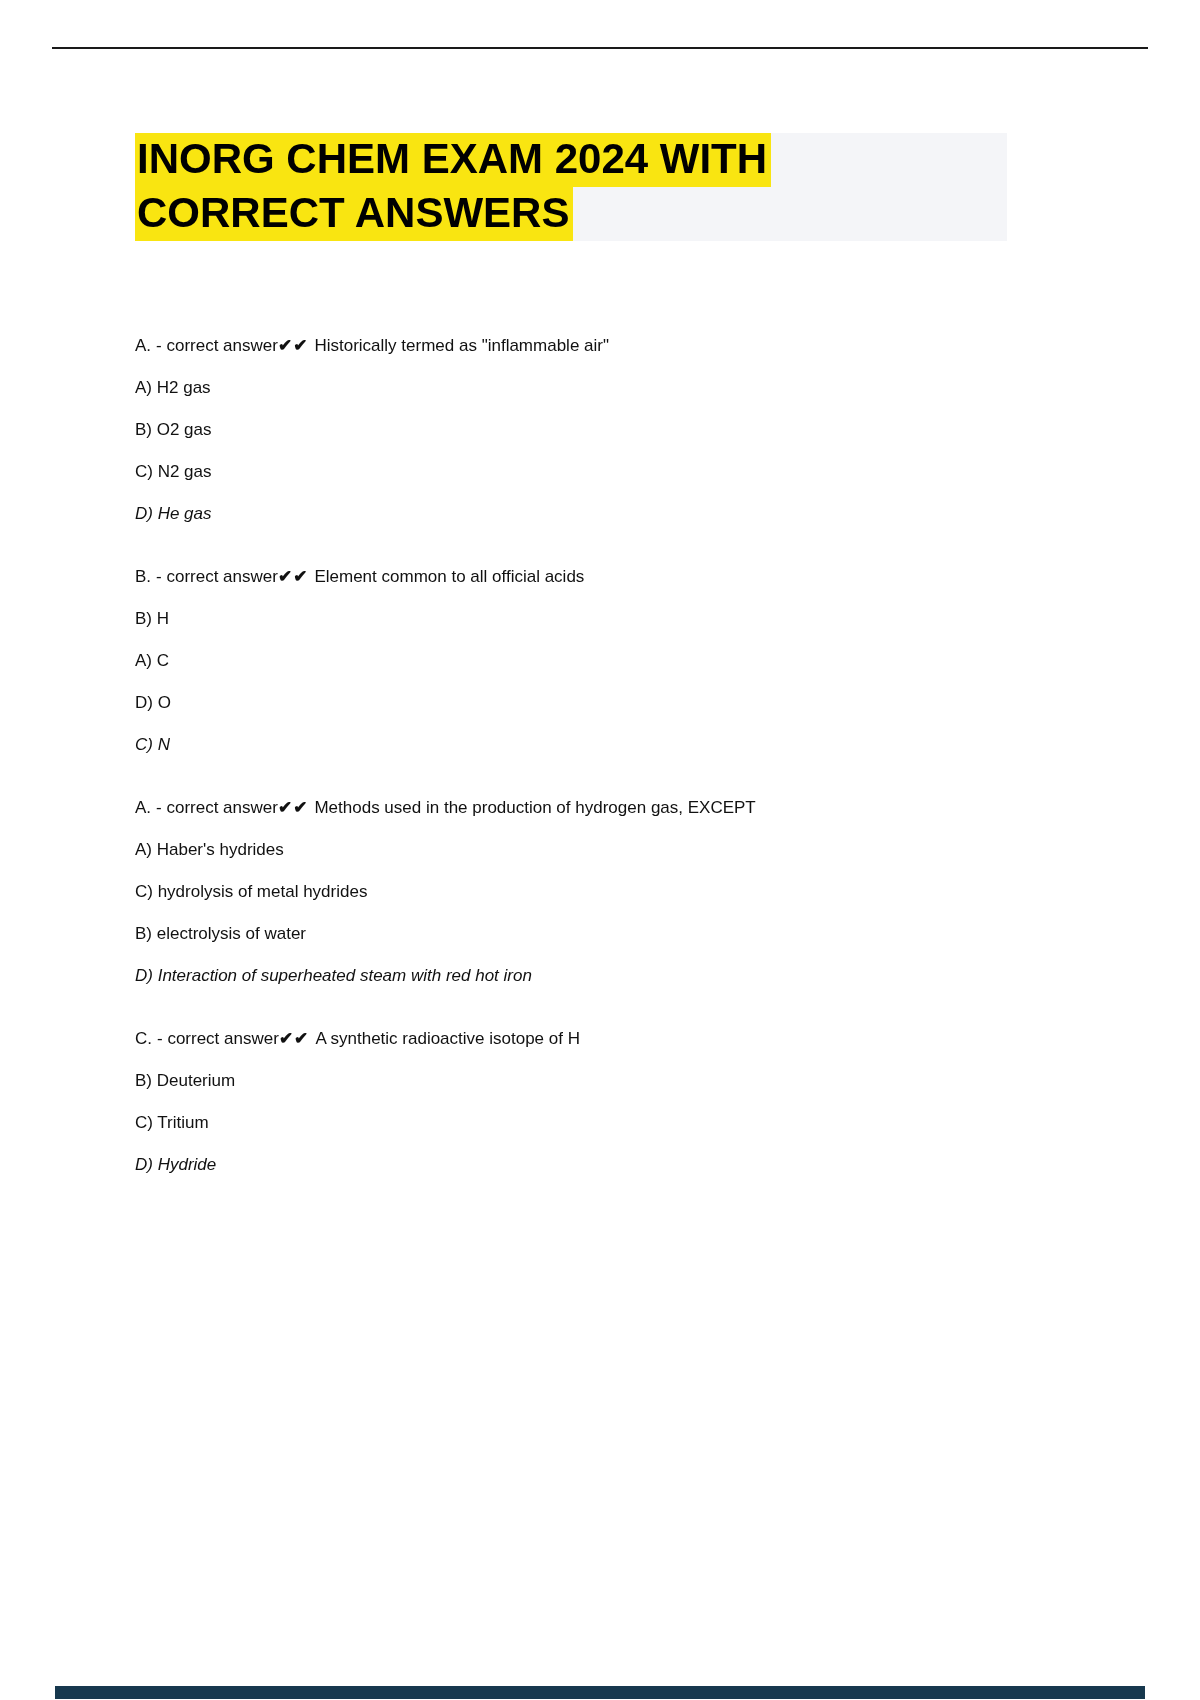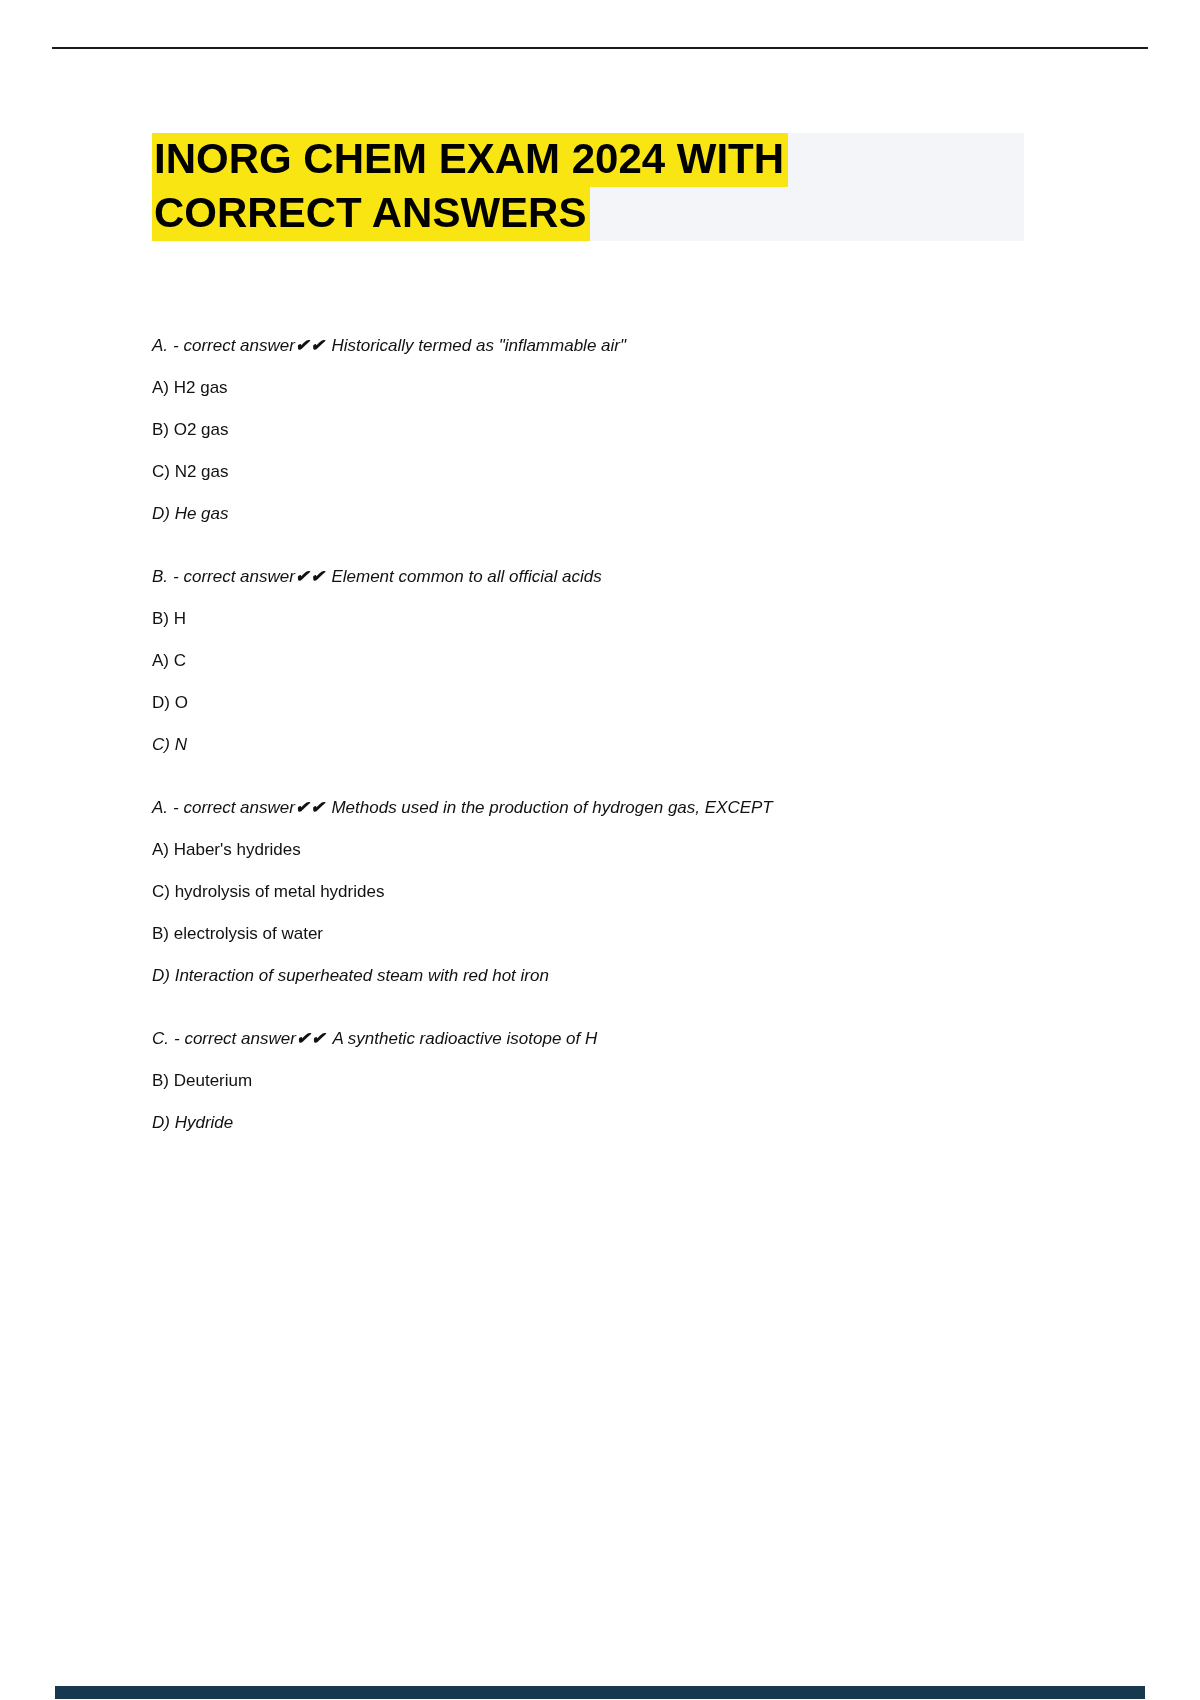--- a/index.html
+++ b/index.html
@@ -23,21 +23,20 @@
   .top-rule{
     position:absolute;
     top:47px;
     left:52px;
     right:52px;
     height:2px;
     background:var(--rule);
   }
   .content{
     padding:0 135px 0 135px;
-    margin-left:17px;
   }
   .title-block{
     margin-top:133px;
     width:872px;
     background:var(--title_bg);
   }
   .title-block h1{
     font-size:42px;
     line-height:52px;
     font-weight:700;
@@ -52,21 +51,20 @@
   .questions{
     margin-top:94px;
     font-size:17px;
     line-height:22px;
   }
   .question + .question{
     margin-top:41px;
   }
   .q-header{
     margin-bottom:20px;
-    font-style:italic;
   }
   .q-letter{
     margin-right:5px;
   }
   .q-marks{
     font-weight:700;
     margin-right:6px;
     letter-spacing:1px;
   }
   .q-option{
@@ -131,20 +129,21 @@
         <p class="q-option">C) hydrolysis of metal hydrides</p>
         <p class="q-option">B) electrolysis of water</p>
         <p class="q-option">D) Interaction of superheated steam with red hot iron</p>
       </div>
 
       <div class="question">
         <p class="q-header">
           <span class="q-letter">C.</span><span class="q-prefix">- correct answer</span><span class="q-marks">✔✔</span><span class="q-text">A synthetic radioactive isotope of H</span>
         </p>
         <p class="q-option">B) Deuterium</p>
+        <p class="q-option">C) Tritium</p>
         <p class="q-option">D) Hydride</p>
       </div>
 
     </div>
   </div>
 
   <div class="footer-bar"></div>
 
 </div>
 

